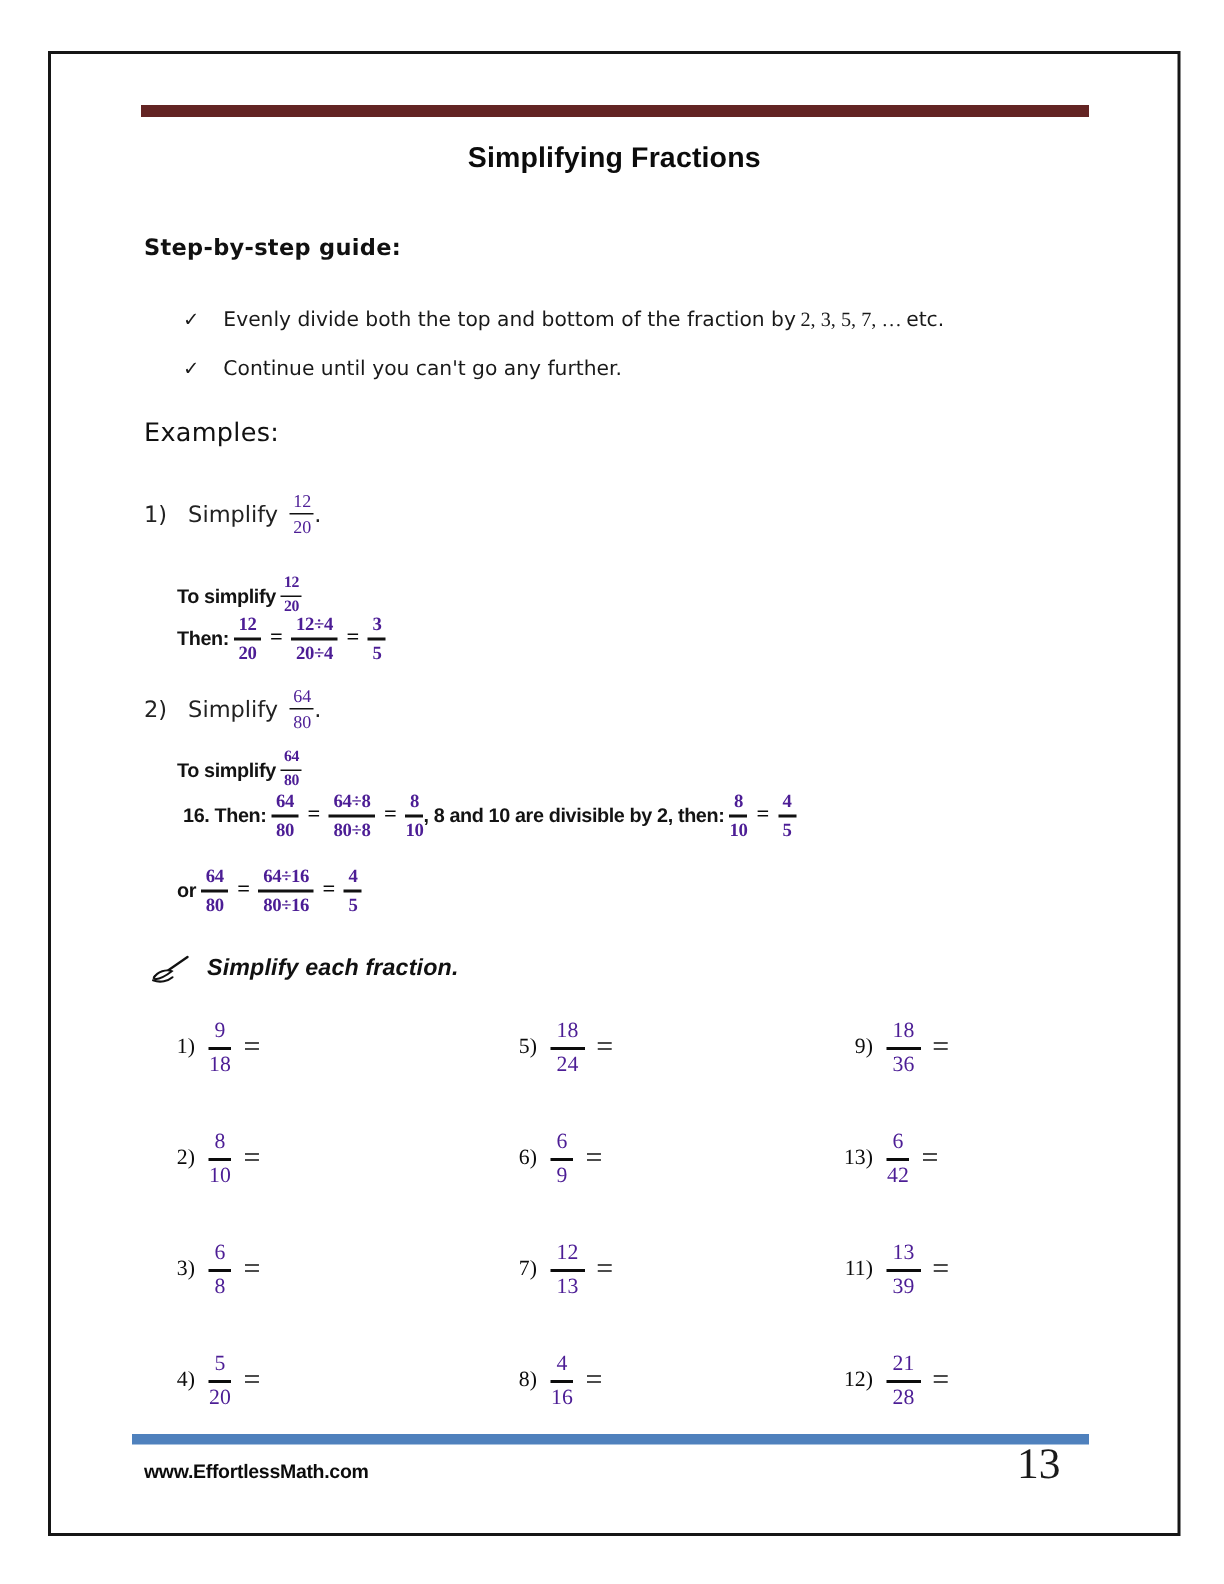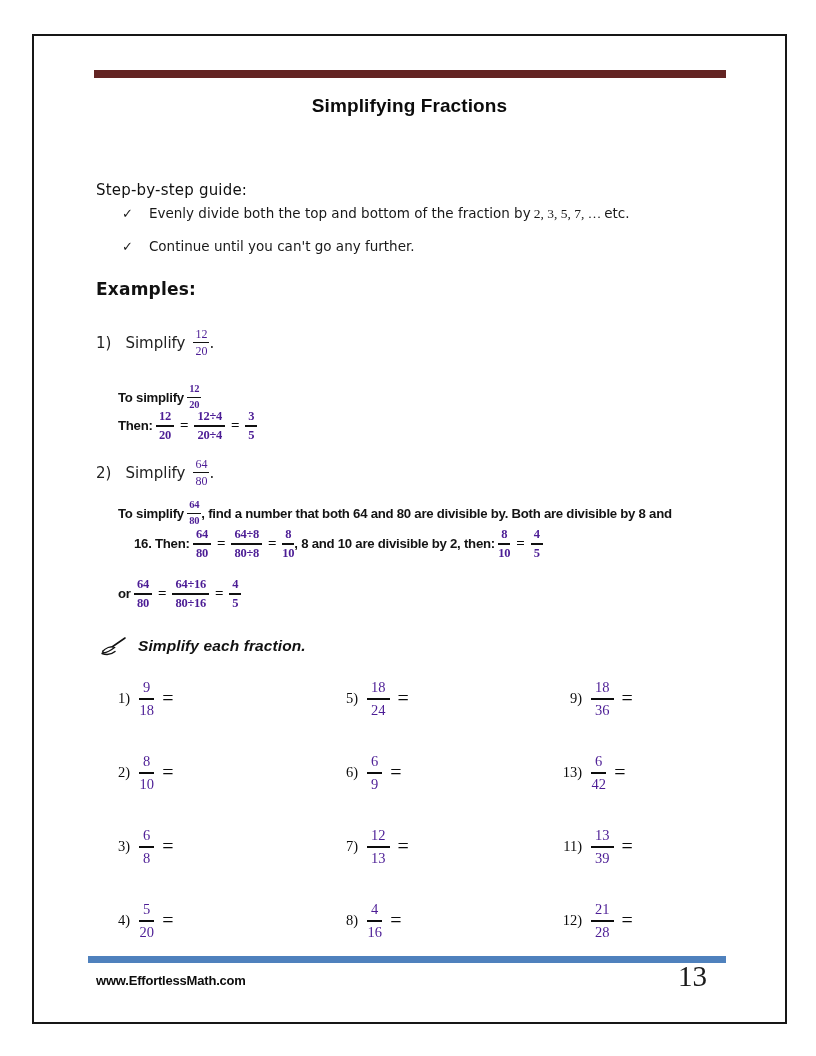--- a/index.html
+++ b/index.html
@@ -9,29 +9,29 @@
   
   .book-title{position:absolute;top:14px;left:0;width:100%;text-align:center;
     font-family:"Liberation Sans",sans-serif;font-weight:bold;font-style:italic;
     font-size:15px;letter-spacing:-.2px;color:#632423;}
   .maroon-bar{position:absolute;left:60px;top:34px;width:632px;height:8px;background:#632423;}
   .page-title{position:absolute;top:59px;left:0;width:100%;text-align:center;
     font-weight:bold;font-size:19px;color:#0c0c0c;letter-spacing:.1px;}
 
   
   .guide-heading{position:absolute;left:62px;top:120px;font-family:"DejaVu Sans",sans-serif;
-    font-weight:normal;font-size:15px;letter-spacing:.2px;margin-top:25px;}
+    font-weight:bold;font-size:15px;letter-spacing:.2px;}
   .bullet{position:absolute;left:88px;font-family:"DejaVu Sans",sans-serif;font-size:13.5px;
     display:flex;align-items:baseline;color:#191919;}
   .bullet .chk{margin-right:16px;font-size:13px;}
   .bullet .m-serif{font-family:"Liberation Serif",serif;font-size:13.5px;margin:0 3px;text-align:center;}
   .b1{top:169px;} .b2{top:202px;}
 
   .examples-heading{position:absolute;left:62px;top:243px;font-family:"DejaVu Sans",sans-serif;
-    font-weight:bold;font-size:17px;letter-spacing:.2px;}
+    font-weight:normal;font-size:17px;letter-spacing:.2px;}
 
   
   .frac{display:inline-flex;flex-direction:column;align-items:center;
     font-family:"Liberation Serif",serif;line-height:1;vertical-align:middle;color:#4c1d95;}
   .frac .fn{border-bottom:1.5px solid #111;padding:0 2px 2px;}
   .frac .fd{padding-top:2px;}
   .f-lead{font-size:12px;}
   .f-body{font-size:10.5px;}
   .f-eq{font-size:12.5px;} .f-eq .fn{border-bottom-width:2px;padding:0 3px 2px;}
   .f-prob{font-size:14.5px;} .f-prob .fn{border-bottom:2.5px solid #0c0c0c;padding:0 4px 3px;}
@@ -46,21 +46,21 @@
   .lead-num{margin-right:14px;}
   .lead-gap{margin-right:8px;}
   .body-font{font-family:"Liberation Sans",sans-serif;font-weight:bold;font-size:13.2px;
     letter-spacing:-.25px;color:#131313;}
   .seg{white-space:pre;}
   .ex-lead1{left:62px;top:292px;}
   .ex-body1{left:84px;top:348px;}
   .ex-then1{left:84px;top:374px;}
   .ex-lead2{left:62px;top:422px;}
   .ex-body2{left:84px;top:464px;}
-  .ex-eq2{left:100px;top:492px;}
+  .ex-eq2{left:88px;top:492px;}
   .ex-or2{left:84px;top:542px;}
 
   
   .instruction{position:absolute;left:66px;top:600px;display:flex;align-items:center;}
   .instruction .txt{font-weight:bold;font-style:italic;font-size:15.5px;margin-left:10px;letter-spacing:.1px;}
   .pen-icon{width:28px;height:20px;}
 
   
   .grid{position:absolute;left:62px;top:640px;width:634px;display:grid;
     grid-template-columns:228px 224px 182px;row-gap:29px;}
@@ -142,21 +142,20 @@
       </span>
     <span>.</span>
   </div>
 
   <div class="exline ex-body2 body-font">
     <span class="seg">To simplify</span>&nbsp;
     <span class="frac f-body">
         <span class="fn">64</span>
         <span class="fd">80</span>
       </span>
-    <span class="seg">, find a number that both 64 and 80 are divisible by. Both are divisible by 8 and</span>
   </div>
 
   <div class="exline ex-eq2 body-font">
     <span class="seg">16. Then:</span>&nbsp;
     <span class="frac f-eq">
         <span class="fn">64</span>
         <span class="fd">80</span>
       </span>
     <span class="eq-s">=</span>
     <span class="frac f-eq">

